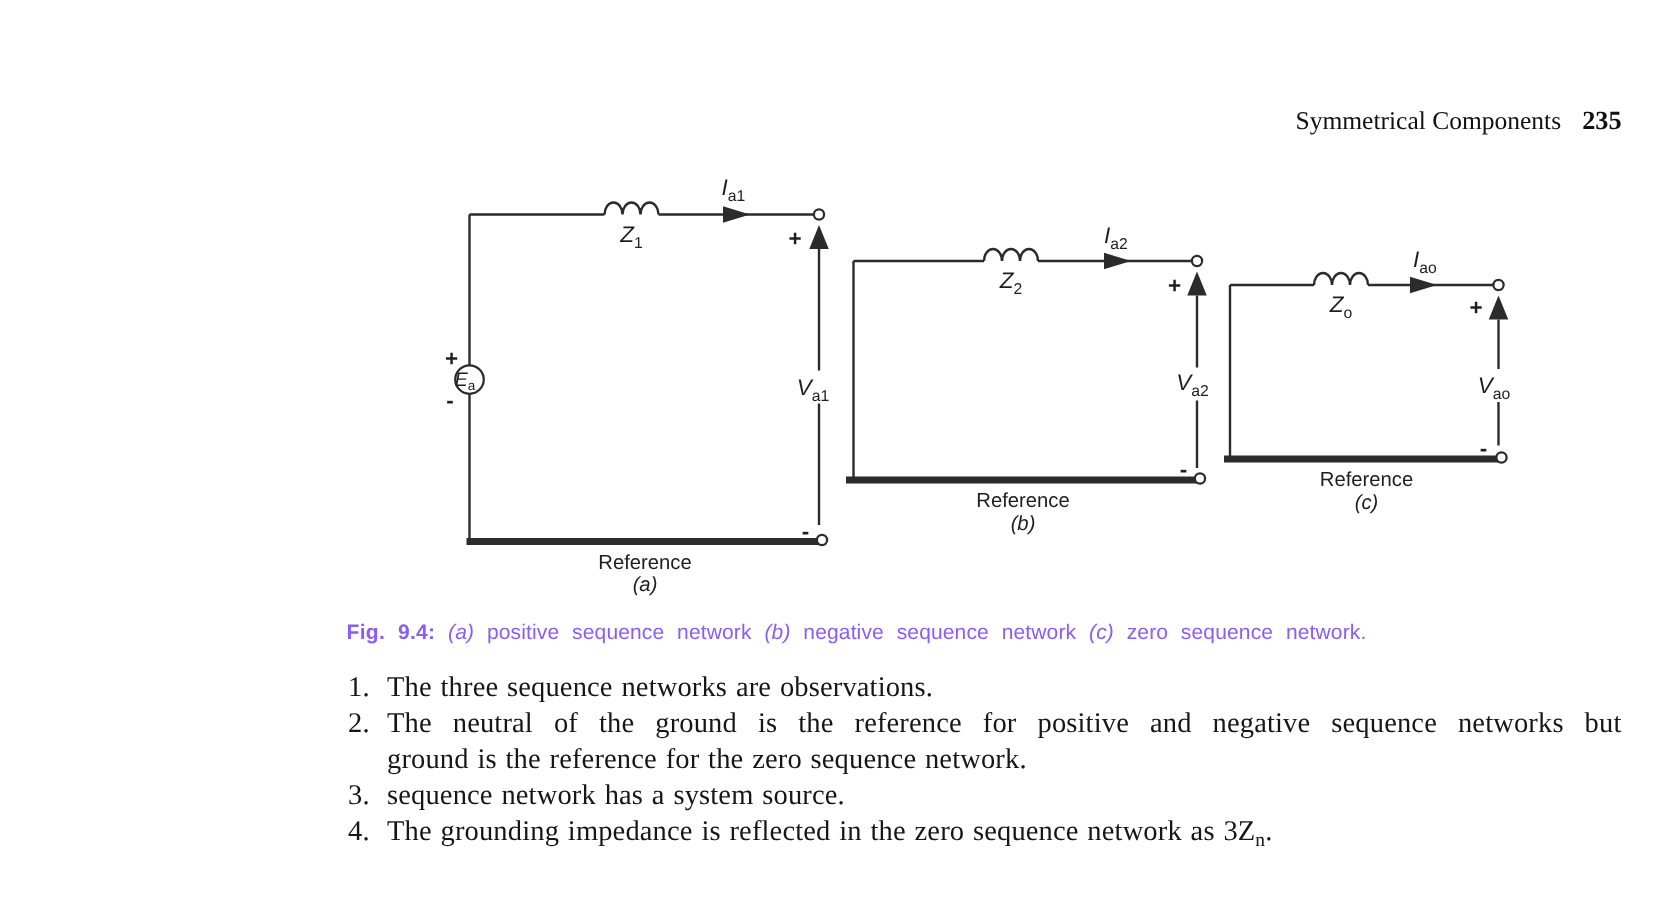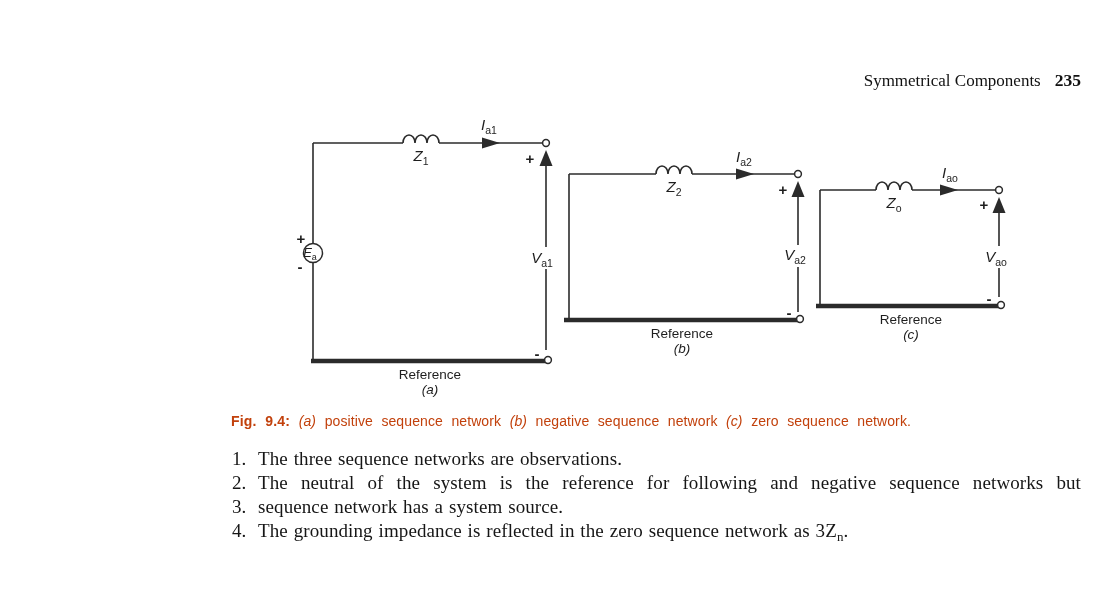--- a/index.html
+++ b/index.html
@@ -20,21 +20,21 @@
   .dlbl{font-family:"Liberation Sans",sans-serif;font-style:italic;font-size:15px;fill:#1e1e1e;}
   .sub{font-size:10.5px;font-style:normal;}
   .pm{font-family:"Liberation Sans",sans-serif;font-weight:bold;font-size:15px;fill:#1e1e1e;}
   .ref{font-family:"Liberation Sans",sans-serif;font-size:13.5px;fill:#1e1e1e;}
   .tag{font-family:"Liberation Sans",sans-serif;font-style:italic;font-size:13.5px;fill:#1e1e1e;}
   .src{font-family:"Liberation Sans",sans-serif;font-style:italic;font-size:13px;fill:#1e1e1e;}
   .srcsub{font-size:9px;font-style:normal;}
 
   
   .caption{position:absolute;left:231px;top:397px;width:860px;
-           font-family:"Liberation Sans",sans-serif;font-size:14px;color:#c2410c;
+           font-family:"Liberation Sans",sans-serif;font-size:14px;color:#8b5cf6;
            word-spacing:4.5px;letter-spacing:0.1px;white-space:nowrap;}
   .caption b{letter-spacing:0.2px;}
   .caption i{font-style:italic;}
 
   
   .bodytxt{position:absolute;left:232px;top:431px;width:849px;
            font-family:"Liberation Serif",serif;font-size:19px;line-height:24px;
            color:#161616;letter-spacing:0.1px;word-spacing:1px;}
   .intro{padding-left:22px;}
   .item{display:flex;}
@@ -147,21 +147,22 @@
     <div class="item">
       <span class="num">1.</span>
       <span class="txt">
         <div>The three sequence networks are observations.</div>
       </span>
     </div>
 
     <div class="item">
       <span class="num">2.</span>
       <span class="txt">
-        <div class="jl">The neutral of the system is the reference for following and negative sequence networks but</div>
+        <div class="jl">The neutral of the ground is the reference for positive and negative sequence networks but</div>
+        <div>ground is the reference for the zero sequence network.</div>
       </span>
     </div>
 
     <div class="item">
       <span class="num">3.</span>
       <span class="txt">
         <div>sequence network has a system source.</div>
       </span>
     </div>
 

